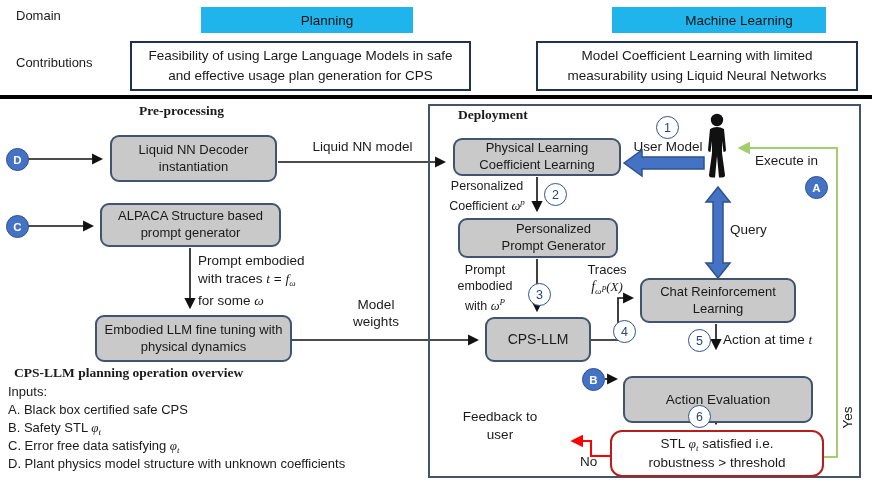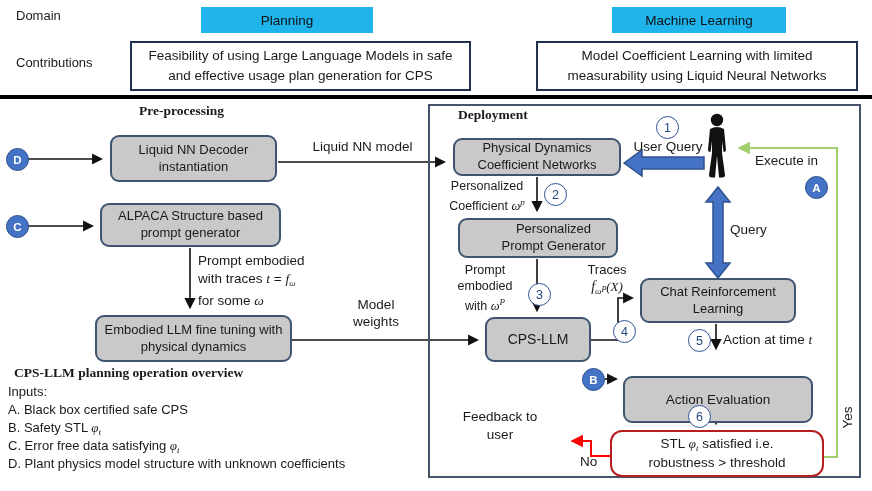--- a/index.html
+++ b/index.html
@@ -3,21 +3,21 @@
 <meta charset="utf-8">
 <style>
   html,body{margin:0;padding:0;background:#fff;}
   .canvas{position:relative;width:872px;height:491px;background:#fff;overflow:hidden;
           font-family:"Liberation Sans",sans-serif;color:#1a1a1a;}
   .abs{position:absolute;}
   .lbl{position:absolute;font-size:13px;white-space:nowrap;}
   .ctr{text-align:center;}
   .bold{font-weight:bold;font-family:Liberation Serif, serif;}
   .cyanbox{position:absolute;display:flex;align-items:center;justify-content:center;
-           font-size:13.5px;color:#111;}
+           font-size:13.5px;color:#111;padding-left:40px;}
   .contribbox{position:absolute;display:flex;align-items:center;justify-content:center;
               border:2px solid #20324F;background:#fff;font-size:13.5px;line-height:1.45;
               text-align:center;padding:0 8px;box-sizing:border-box;}
   .gbox{position:absolute;display:flex;align-items:center;justify-content:center;
         background:#C9C9C9;border:2px solid #3E5470;border-radius:9px;
         font-size:13px;line-height:1.3;text-align:center;box-sizing:border-box;padding:2px 4px;}
   .whitebox{position:absolute;display:flex;align-items:center;justify-content:center;
             background:#fff;border:2px solid #b91c1c;border-radius:12px;
             font-size:13.5px;line-height:1.35;text-align:center;box-sizing:border-box;}
   .ncircle{position:absolute;width:21px;height:21px;border-radius:50%;background:#fff;
@@ -112,24 +112,24 @@
   <div class="lbl bold" style="left:14px;top:365px;font-size:13.5px;">CPS-LLM planning operation overview</div>
   <div class="lbl" style="left:8px;top:384px;">Inputs:</div>
   <div class="lbl" style="left:8px;top:402px;">A. Black box certified safe CPS</div>
   <div class="lbl" style="left:8px;top:420px;"><span>B. Safety STL </span><span class="mi">φ</span><span class="sub mi">t</span></div>
   <div class="lbl" style="left:8px;top:438px;"><span>C. Error free data satisfying </span><span class="mi">φ</span><span class="sub mi">t</span></div>
   <div class="lbl" style="left:8px;top:456px;">D. Plant physics model structure with unknown coefficients</div>
 
   <div class="abs" style="left:428px;top:104px;width:433px;height:374px;border:2px solid #44546A;box-sizing:border-box;"></div>
   <div class="lbl bold" style="left:458px;top:107px;font-size:13.5px;">Deployment</div>
 
-  <div class="gbox" style="left:453px;top:138px;width:168px;height:38px;">Physical Dynamics Coefficient Networks</div>
+  <div class="gbox" style="left:453px;top:138px;width:168px;height:38px;">Physical Learning Coefficient Learning</div>
 
   <div class="ncircle" style="left:656px;top:116px;">1</div>
-  <div class="lbl ctr" style="left:630px;top:139px;width:76px;font-size:13.5px;">User Query</div>
+  <div class="lbl ctr" style="left:630px;top:139px;width:76px;font-size:13.5px;">User Model</div>
 
   <div class="lbl" style="left:755px;top:153px;font-size:13.5px;">Execute in</div>
   <div class="lcircle" style="left:805px;top:176px;">A</div>
   <div class="lbl" style="left:730px;top:222px;font-size:13.5px;">Query</div>
 
   <div class="abs ctr" style="left:434px;top:178px;width:106px;font-size:12.5px;line-height:16px;white-space:nowrap;text-align:center;">
     <div>Personalized</div>
     <div><span>Coefficient </span><span class="mi">ω</span><span class="sup mi">p</span></div>
   </div>
   <div class="ncircle" style="left:544px;top:183px;">2</div>

